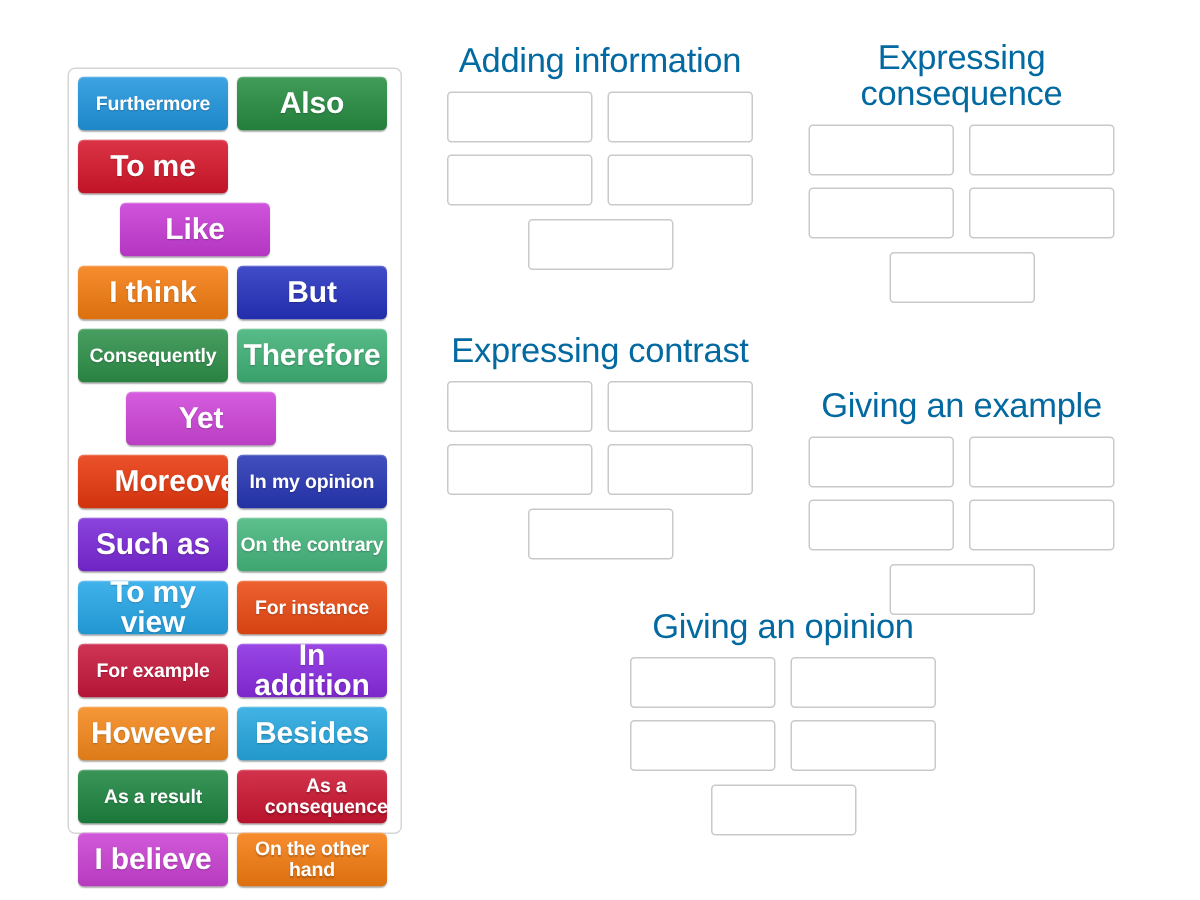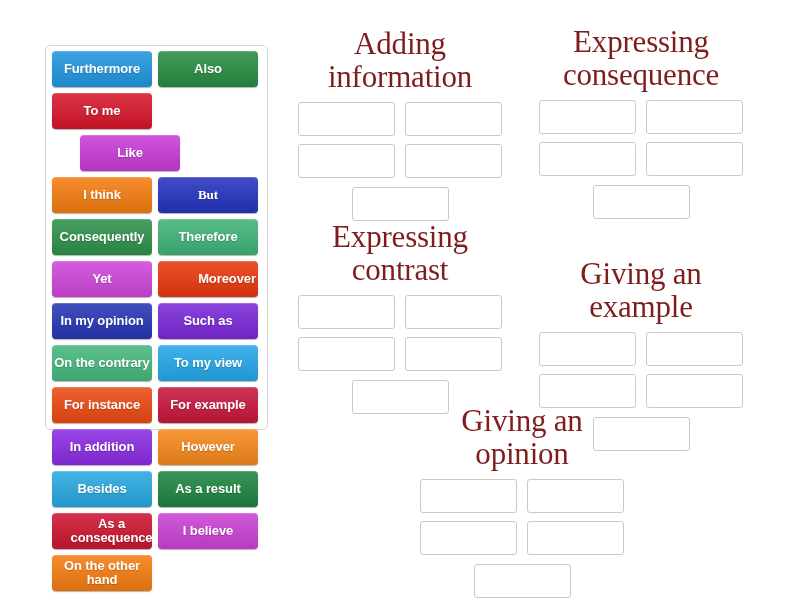--- a/index.html
+++ b/index.html
@@ -15,21 +15,21 @@
     overflow: hidden;
     -webkit-font-smoothing: antialiased;
   }
 
   
   #word-bank {
     position: absolute;
     left: 45px;
     top: 45px;
     width: 223px;
-    height: 385px;
+    height: 511px;
     border: 1px solid #d6d6d6;
     border-radius: 5px;
     background: #ffffff;
     box-sizing: border-box;
     padding: 5px 0 0 6px;
   }
   .tiles {
     display: flex;
     flex-wrap: wrap;
     align-content: flex-start;
@@ -39,43 +39,43 @@
     width: 100px;
     height: 36px;
     border-radius: 4px;
     box-sizing: border-box;
     display: flex;
     align-items: center;
     justify-content: center;
     text-align: center;
     color: #ffffff;
     font-weight: bold;
-    font-size: 13px;
+    font-size: 20px;
     line-height: 1.02;
     letter-spacing: -0.1px;
     padding: 0 2px;
     box-shadow: 0 1px 1px rgba(0,0,0,0.30), inset 0 1px 0 rgba(255,255,255,0.18);
     text-shadow: 0 1px 1px rgba(0,0,0,0.22);
     background-image: linear-gradient(to bottom, rgba(255,255,255,0.13), rgba(0,0,0,0.10));
     user-select: none;
     cursor: move;
     overflow: hidden;
   }
   .tile.small   { font-size: 13px; }
   .tile.two     { font-size: 13px; line-height: 1.08; }
 
   
   .cat {
     position: absolute;
   }
   .cat-title {
-    font-family: Liberation Serif, serif;
+    font-family: Liberation Sans, sans-serif;
     font-weight: 400;
-    font-size: 31px;
-    color: #7f1d1d;
+    font-size: 23px;
+    color: #0369a1;
     text-align: center;
     line-height: 1.05;
     letter-spacing: -0.2px;
     white-space: pre-line;
   }
   .zones {
     display: flex;
     flex-wrap: wrap;
     justify-content: center;
     gap: 8px 10px;
@@ -108,24 +108,24 @@
 </head>
 <body>
 
 <div id="word-bank">
   <div class="tiles" id="tiles-host">
       <div class="tile small" style="background: linear-gradient(rgba(255, 255, 255, 0.13), rgba(0, 0, 0, 0.1)) rgb(33, 150, 222);">Furthermore</div>
       <div class="tile" style="background: linear-gradient(rgba(255, 255, 255, 0.13), rgba(0, 0, 0, 0.1)) rgb(38, 141, 65);">Also</div>
       <div class="tile" style="background: linear-gradient(rgba(255, 255, 255, 0.13), rgba(0, 0, 0, 0.1)) rgb(214, 22, 42);">To me</div>
       <div class="tile" style="background: linear-gradient(rgba(255, 255, 255, 0.13), rgba(0, 0, 0, 0.1)) rgb(200, 59, 214); margin-left: 28px;">Like</div>
       <div class="tile" style="background: linear-gradient(rgba(255, 255, 255, 0.13), rgba(0, 0, 0, 0.1)) rgb(245, 124, 16);">I think</div>
-      <div class="tile" style="background: linear-gradient(rgba(255, 255, 255, 0.13), rgba(0, 0, 0, 0.1)) rgb(38, 50, 192); font-family: Liberation Serif, serif;">But</div>
+      <div class="tile" style="background: linear-gradient(rgba(255, 255, 255, 0.13), rgba(0, 0, 0, 0.1)) rgb(38, 50, 192);">But</div>
       <div class="tile small" style="background: linear-gradient(rgba(255, 255, 255, 0.13), rgba(0, 0, 0, 0.1)) rgb(45, 144, 73);">Consequently</div>
       <div class="tile" style="background: linear-gradient(rgba(255, 255, 255, 0.13), rgba(0, 0, 0, 0.1)) rgb(63, 178, 119);">Therefore</div>
-      <div class="tile" style="background: linear-gradient(rgba(255, 255, 255, 0.13), rgba(0, 0, 0, 0.1)) rgb(207, 69, 217);">Yet</div>
+      <div class="tile" style="background: linear-gradient(rgba(255, 255, 255, 0.13), rgba(0, 0, 0, 0.1)) rgb(207, 69, 217); margin-left: 32px;">Yet</div>
       <div class="tile" style="background: linear-gradient(rgba(255, 255, 255, 0.13), rgba(0, 0, 0, 0.1)) rgb(232, 56, 13); padding-left: 40px;">Moreover</div>
       <div class="tile small" style="background: linear-gradient(rgba(255, 255, 255, 0.13), rgba(0, 0, 0, 0.1)) rgb(38, 54, 181);">In my opinion</div>
       <div class="tile" style="background: linear-gradient(rgba(255, 255, 255, 0.13), rgba(0, 0, 0, 0.1)) rgb(122, 40, 216);">Such as</div>
       <div class="tile two" style="background: linear-gradient(rgba(255, 255, 255, 0.13), rgba(0, 0, 0, 0.1)) rgb(69, 183, 125);">On the contrary</div>
       <div class="tile" style="background: linear-gradient(rgba(255, 255, 255, 0.13), rgba(0, 0, 0, 0.1)) rgb(37, 167, 232);">To my view</div>
       <div class="tile small" style="background: linear-gradient(rgba(255, 255, 255, 0.13), rgba(0, 0, 0, 0.1)) rgb(236, 74, 18);">For instance</div>
       <div class="tile small" style="background: linear-gradient(rgba(255, 255, 255, 0.13), rgba(0, 0, 0, 0.1)) rgb(200, 23, 60);">For example</div>
       <div class="tile" style="background: linear-gradient(rgba(255, 255, 255, 0.13), rgba(0, 0, 0, 0.1)) rgb(138, 43, 226);">In addition</div>
       <div class="tile" style="background: linear-gradient(rgba(255, 255, 255, 0.13), rgba(0, 0, 0, 0.1)) rgb(245, 136, 27);">However</div>
       <div class="tile" style="background: linear-gradient(rgba(255, 255, 255, 0.13), rgba(0, 0, 0, 0.1)) rgb(38, 168, 224);">Besides</div>

